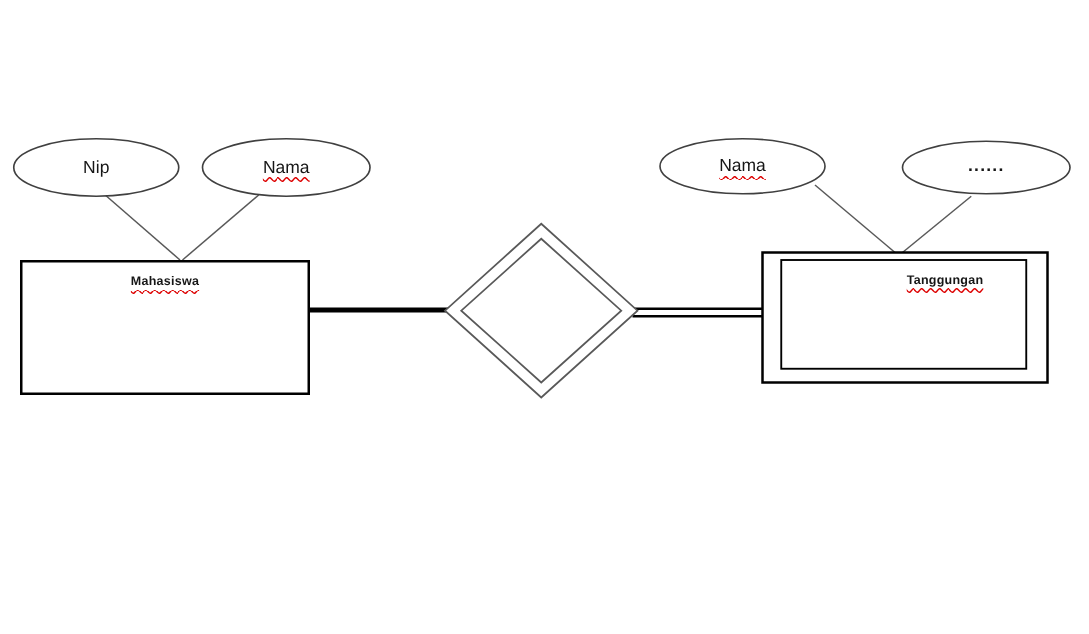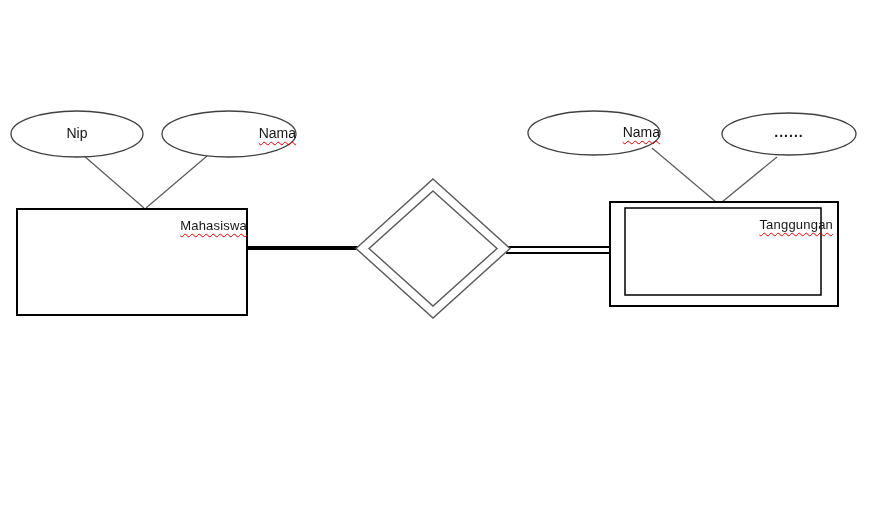--- a/index.html
+++ b/index.html
@@ -14,45 +14,44 @@
   #shape-layer { position: absolute; left: 0; top: 0; }
   .lbl {
     position: absolute;
     text-align: center;
     color: #161616;
     white-space: nowrap;
     line-height: 16px;
     font-size: 14px;
   }
   .entity-name {
-    font-weight: 400;
-    font-size: 13px;
+    font-weight: 700;
+    font-size: 10px;
     line-height: 17px;
     letter-spacing: 0.2px;
   }
   .rel-name {
     font-weight: 700;
     font-size: 13.5px;
     line-height: 15px;
   }
   .dots { font-weight: 700; letter-spacing: 1px; }
   .squiggle {
     text-decoration-line: underline;
     text-decoration-style: wavy;
     text-decoration-color: #dd0000;
     text-decoration-thickness: 1px;
     text-underline-offset: 3px;
-    text-align: right;
   }
   #lbl-nip        { left: 11px;  top: 125px; width: 132px; }
   #lbl-nama-left  { left: 162px; top: 125px; width: 134px; }
   #lbl-nama-right { left: 528px; top: 124px; width: 132px; }
   #lbl-dots       { left: 722px; top: 124px; width: 134px; }
   #lbl-mahasiswa  { left: 17px;  top: 217px; width: 230px; }
-  #lbl-tanggungan { left: 629px; top: 216px; width: 204px; }
+  #lbl-tanggungan { left: 654px; top: 216px; width: 204px; }
   #lbl-memiliki   { left: 373px; top: 224px; width: 120px; }
 </style>
 </head>
 <body>
 
 <div id="canvas">
 
   <svg id="shape-layer" width="871" height="507" viewBox="0 0 871 507">
 
     <line x1="83" y1="155" x2="144" y2="208" stroke="#595959" stroke-width="1.2"></line>

